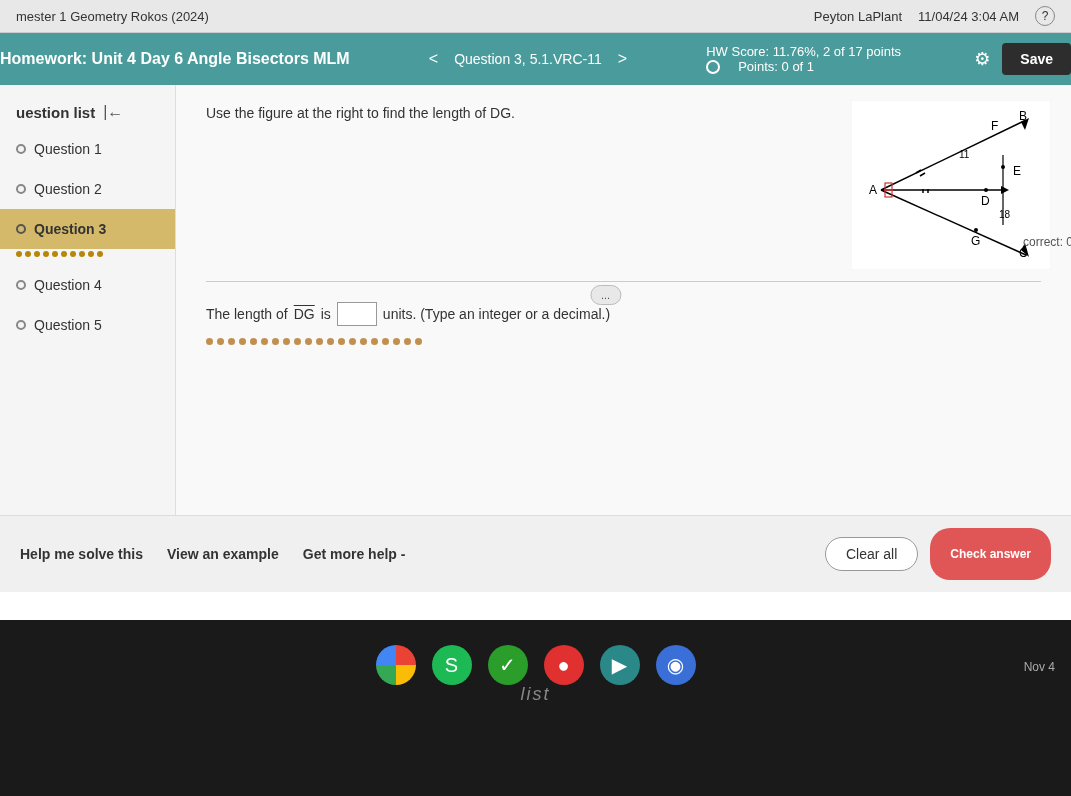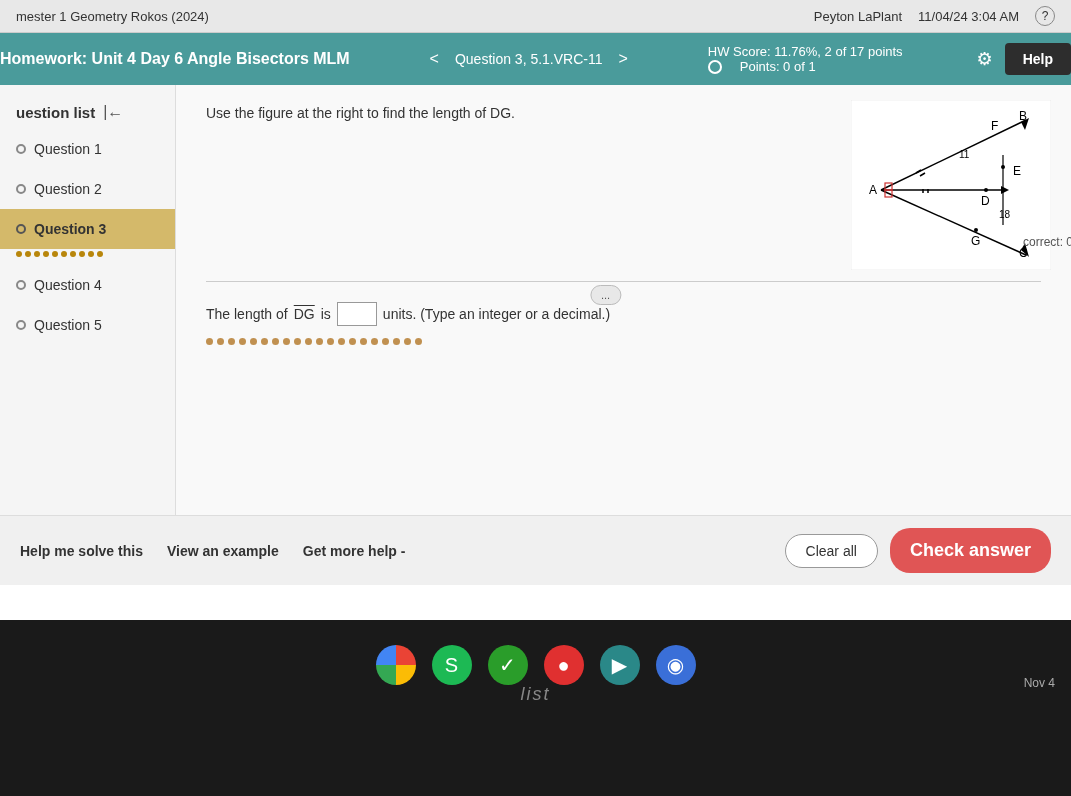--- a/index.html
+++ b/index.html
@@ -268,23 +268,23 @@
       padding: 8px 20px;
       border-radius: 20px;
       font-size: 14px;
       cursor: pointer;
       color: #333;
     }
 
     .check-btn {
       background: #e05555;
       border: none;
-      padding: 12px 20px;
+      padding: 19px 20px;
       border-radius: 20px;
-      font-size: 18px;
+      font-size: 12px;
       cursor: pointer;
       color: white;
       font-weight: bold;
     }
 
     
     .taskbar {
       background: #1a1a1a;
       height: 80px;
       display: flex;
@@ -308,21 +308,21 @@
     .taskbar-icon.chrome { background: linear-gradient(135deg, #4285f4, #ea4335, #fbbc05, #34a853); }
     .taskbar-icon.spotify { background: #1db954; color: white; }
     .taskbar-icon.green-check { background: #2a9d2a; color: white; }
     .taskbar-icon.red { background: #e03030; color: white; }
     .taskbar-icon.teal { background: #2a8888; color: white; }
     .taskbar-icon.blue { background: #3a6fd8; color: white; }
 
     .date-badge {
       position: absolute;
       right: 16px;
-      bottom: 20px;
+      bottom: 36px;
       color: #aaa;
       font-size: 12px;
     }
 
     .acer-text {
       position: absolute;
       bottom: 5px;
       left: 50%;
       transform: translateX(-50%);
       color: #888;
@@ -378,21 +378,21 @@
     <div class="hw-score-area">
       <div class="hw-score-text">HW Score: 11.76%, 2 of 17 points</div>
       <div class="points-text">
         <span class="circle-icon"></span>
         <span>Points: 0 of 1</span>
       </div>
     </div>
 
     <div class="header-right">
       <span class="gear-icon">⚙</span>
-      <button class="save-btn">Help</button>
+      <button class="save-btn">Save</button>
     </div>
   </div>
 
   <div class="main-content" style="height: 430px;">
 
     <div class="sidebar">
       <div class="question-list-header">
         <span>uestion list</span>
         <button class="collapse-btn">|←</button>
       </div>

